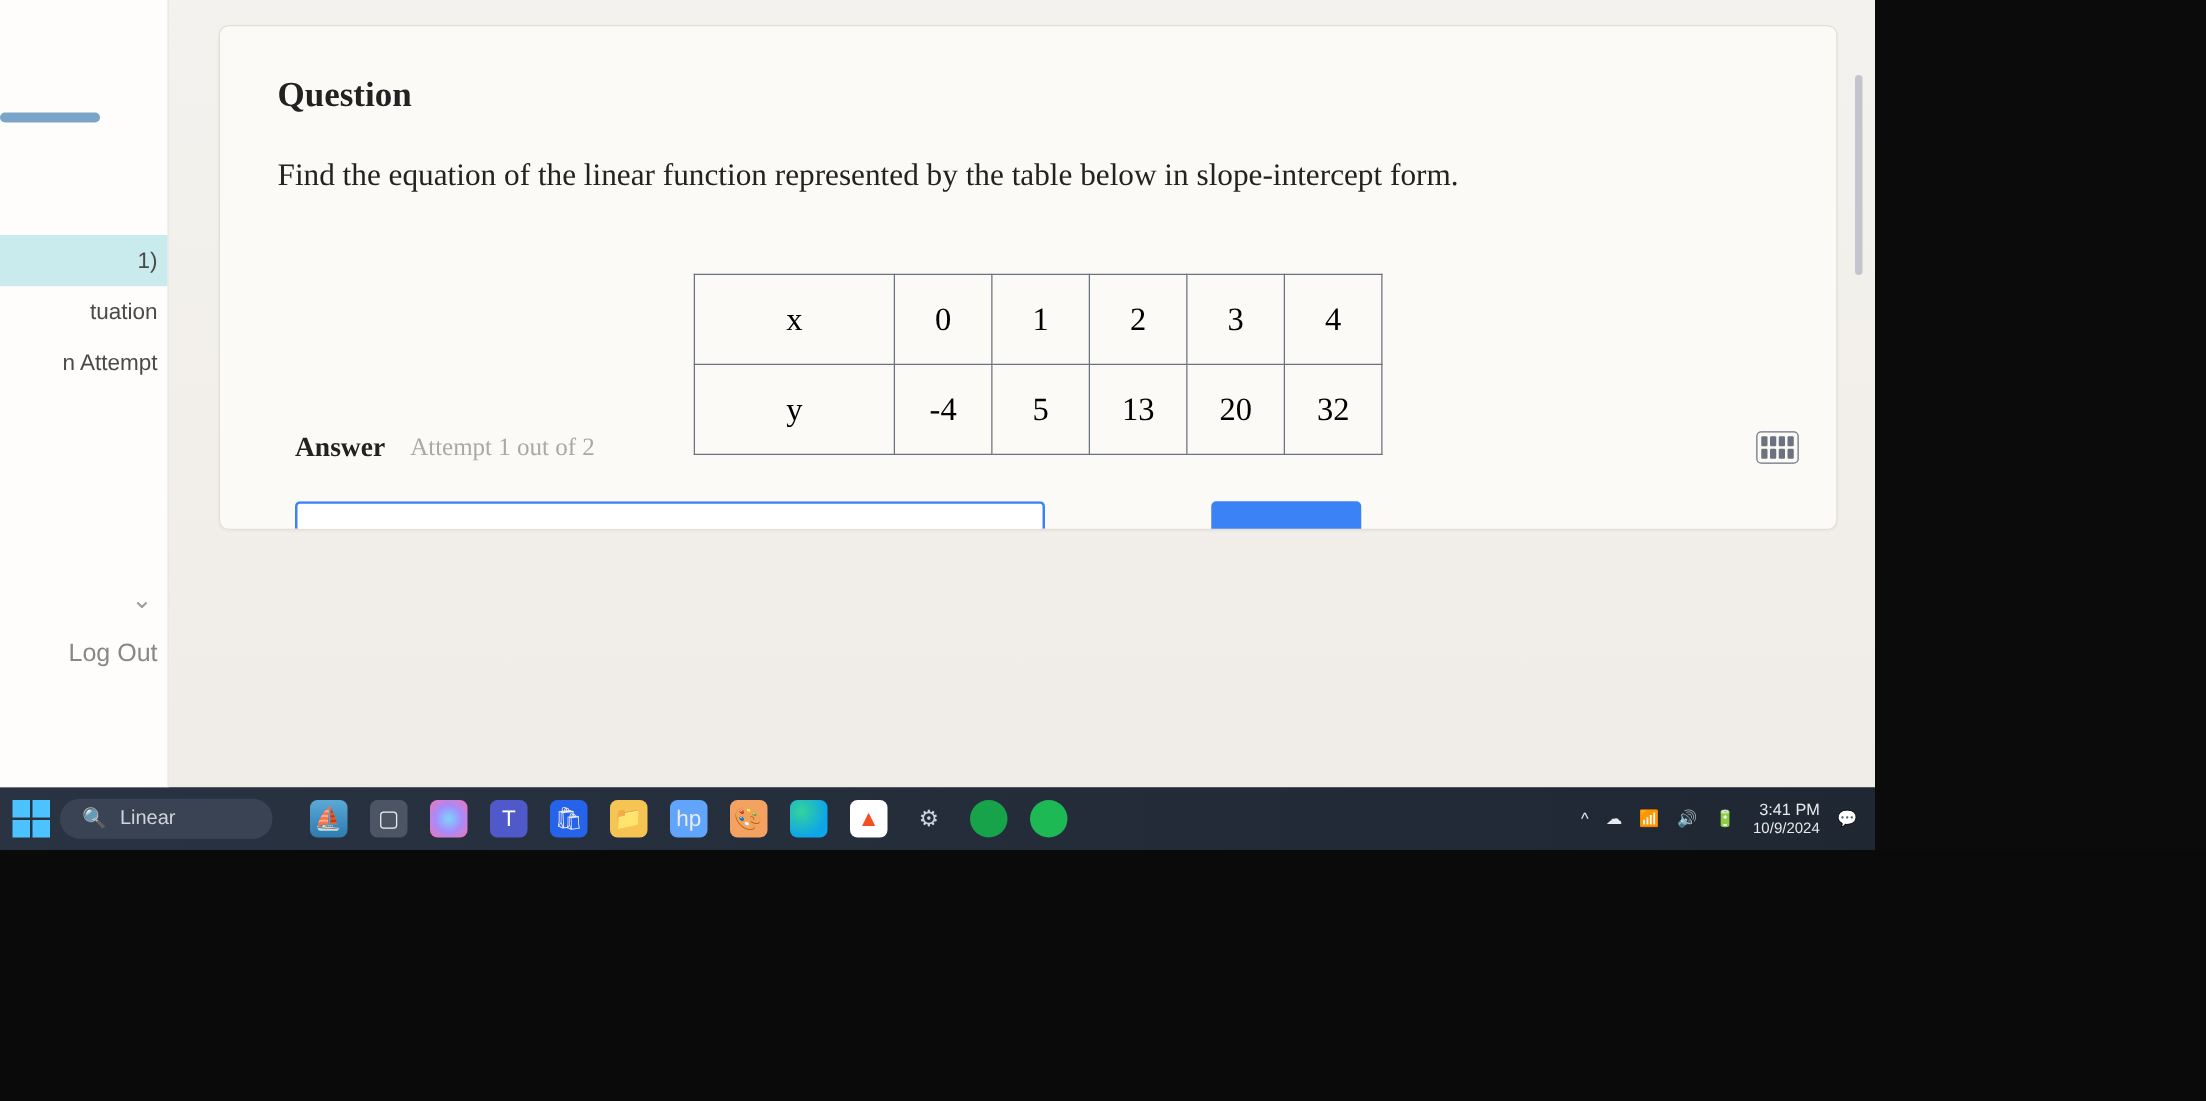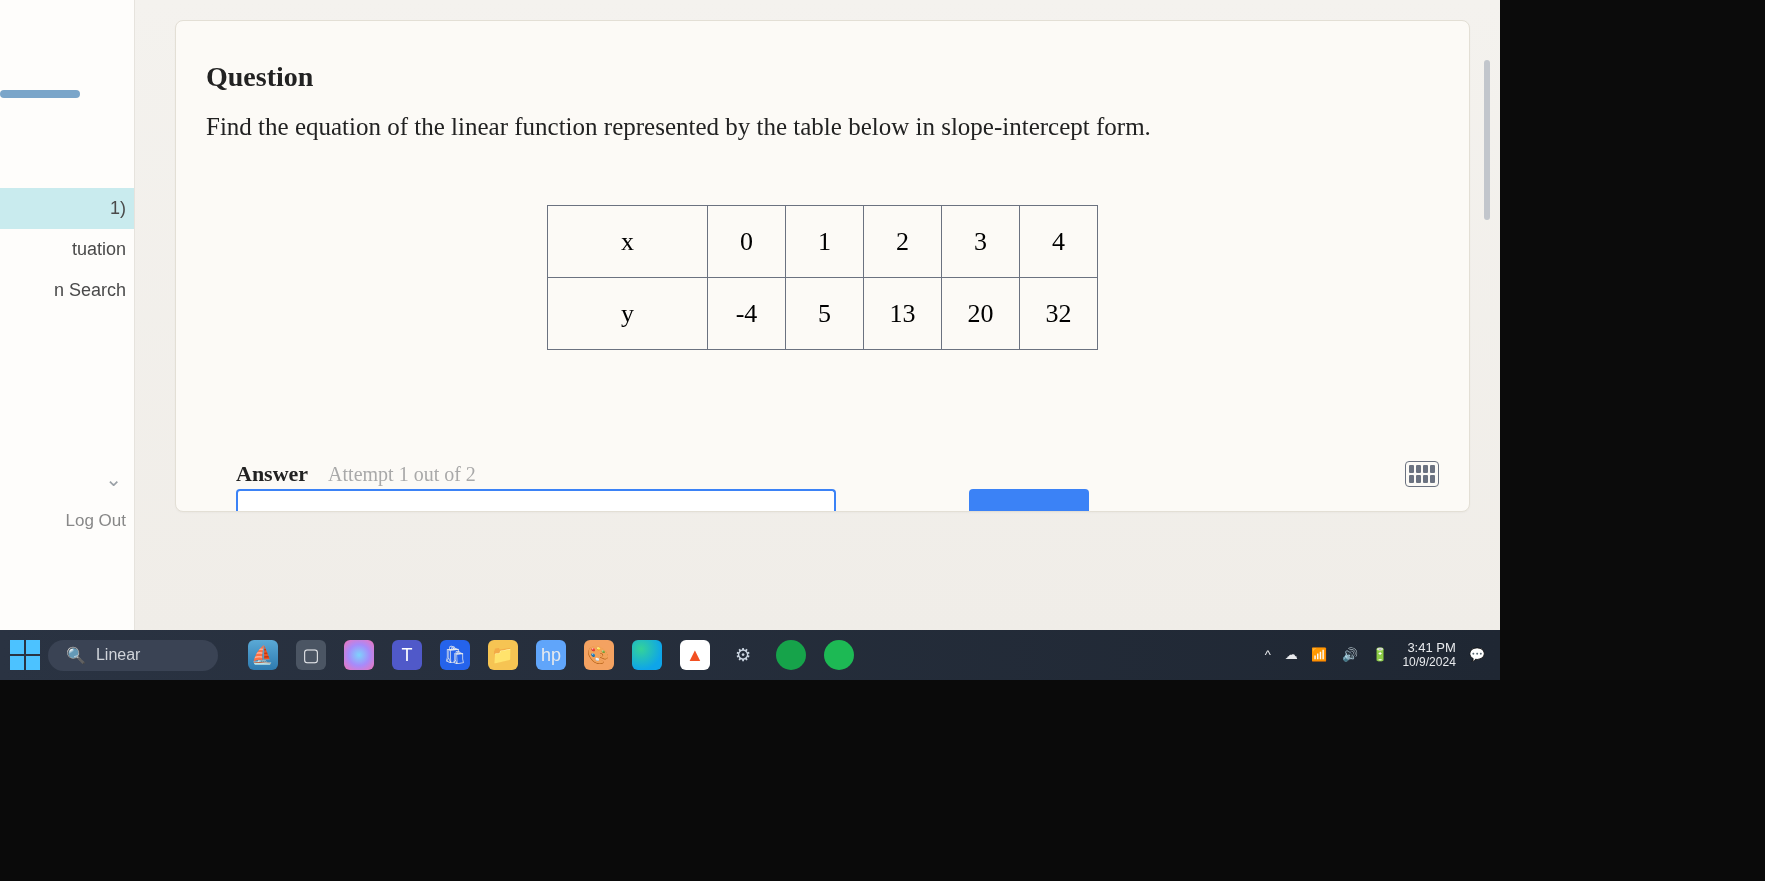--- a/index.html
+++ b/index.html
@@ -19,53 +19,53 @@
   color: #4a4a4a; font-size: 18px;
 }
 .side-item {
   padding: 10px 8px 10px 0; text-align: right; cursor: pointer;
   white-space: nowrap; overflow: hidden;
 }
 .side-item.active { background: #c9ebee; }
 .side-top-bar { height: 8px; background: #7aa5c9; margin: 0 0 0 0; width: 60%; border-radius: 4px; }
 .side-spacer { height: 140px; }
 .side-chevron { text-align: right; padding: 16px 12px 0 0; color: #9aa0a6; font-size: 20px; }
-.logout { color: #888; font-size: 17px; padding: 20px 8px 0 0; text-align: right; }
+.logout { color: #888; font-size: 20px; padding: 20px 8px 0 0; text-align: right; }
 
 
 .content-wrap {
   flex: 1; padding: 20px 30px 0 40px; position: relative;
 }
 .card {
   background: #fcfaf6; border: 1px solid #e3dfd5; border-radius: 8px;
-  padding: 40px 30px 30px 30px; height: 492px; position: relative;
+  padding: 40px 30px 30px 46px; height: 404px; position: relative;
   box-shadow: 0 1px 2px rgba(0,0,0,0.03);
 }
 .q-header { display: flex; justify-content: space-between; align-items: flex-start; }
 .q-title { font-weight: bold; font-size: 28px; color: #222; font-family: Georgia, serif; }
 .show-btn {
   border: 1.5px solid #999; background: transparent; padding: 10px 22px;
   font-size: 20px; font-family: Georgia, serif; color: #222; cursor: pointer;
   border-radius: 2px;
 }
-.prompt { font-size: 25px; color: #222; margin-top: 16px; line-height: 1.45; font-family: Georgia, serif; }
+.prompt { font-size: 25px; color: #222; margin-top: 30px; line-height: 1.45; font-family: Georgia, serif; }
 
 
 .table-wrap { display: flex; justify-content: center; margin-top: 60px; }
 table.data { border-collapse: collapse; }
 table.data td {
   border: 1.5px solid #6b7280; text-align: center; font-size: 26px;
   font-family: Georgia, serif; padding: 0;
 }
 table.data td.header { width: 160px; height: 72px; }
 table.data td.val { width: 78px; height: 72px; }
 
 
 .answer-row {
-  position: absolute; bottom: 24px; left: 60px; right: 30px;
+  position: absolute; bottom: 52px; left: 60px; right: 30px;
   display: flex; align-items: center; gap: 20px;
 }
 .answer-label { font-weight: bold; font-size: 22px; color: #222; font-family: Georgia, serif; }
 .attempt { font-size: 20px; color: #a9a9a9; font-family: Liberation Serif, serif; }
 .keypad-icon {
   margin-left: auto; width: 34px; height: 26px; border: 1.5px solid #6b7280;
   border-radius: 4px; display: grid; grid-template-columns: repeat(4,1fr);
   grid-template-rows: repeat(2,1fr); gap: 2px; padding: 3px; cursor: pointer;
 }
 .keypad-icon span { background: #6b7280; border-radius: 1px; }
@@ -127,21 +127,21 @@
 </style>
 </head>
 <body>
 
 <div class="desktop">
   <div class="sidebar">
     <div class="side-top-bar"></div>
     <div style="height:90px"></div>
     <div class="side-item active">1)</div>
     <div class="side-item">tuation</div>
-    <div class="side-item">n Search</div>
+    <div class="side-item">n Attempt</div>
     <div class="side-spacer"></div>
     <div class="side-chevron">⌄</div>
     <div class="logout">Log Out</div>
   </div>
 
   <div class="content-wrap">
     <div class="card">
       <div class="q-header">
         <div class="q-title">Question</div>
       </div>

